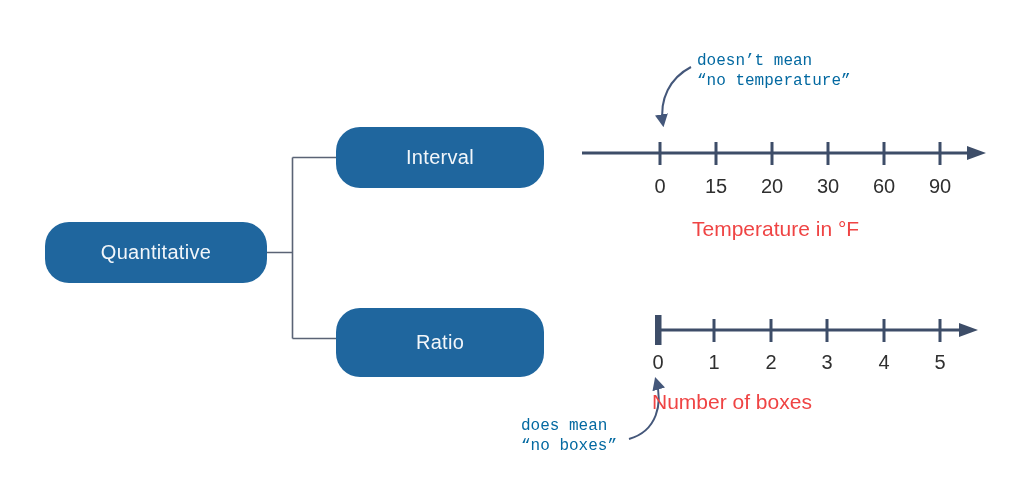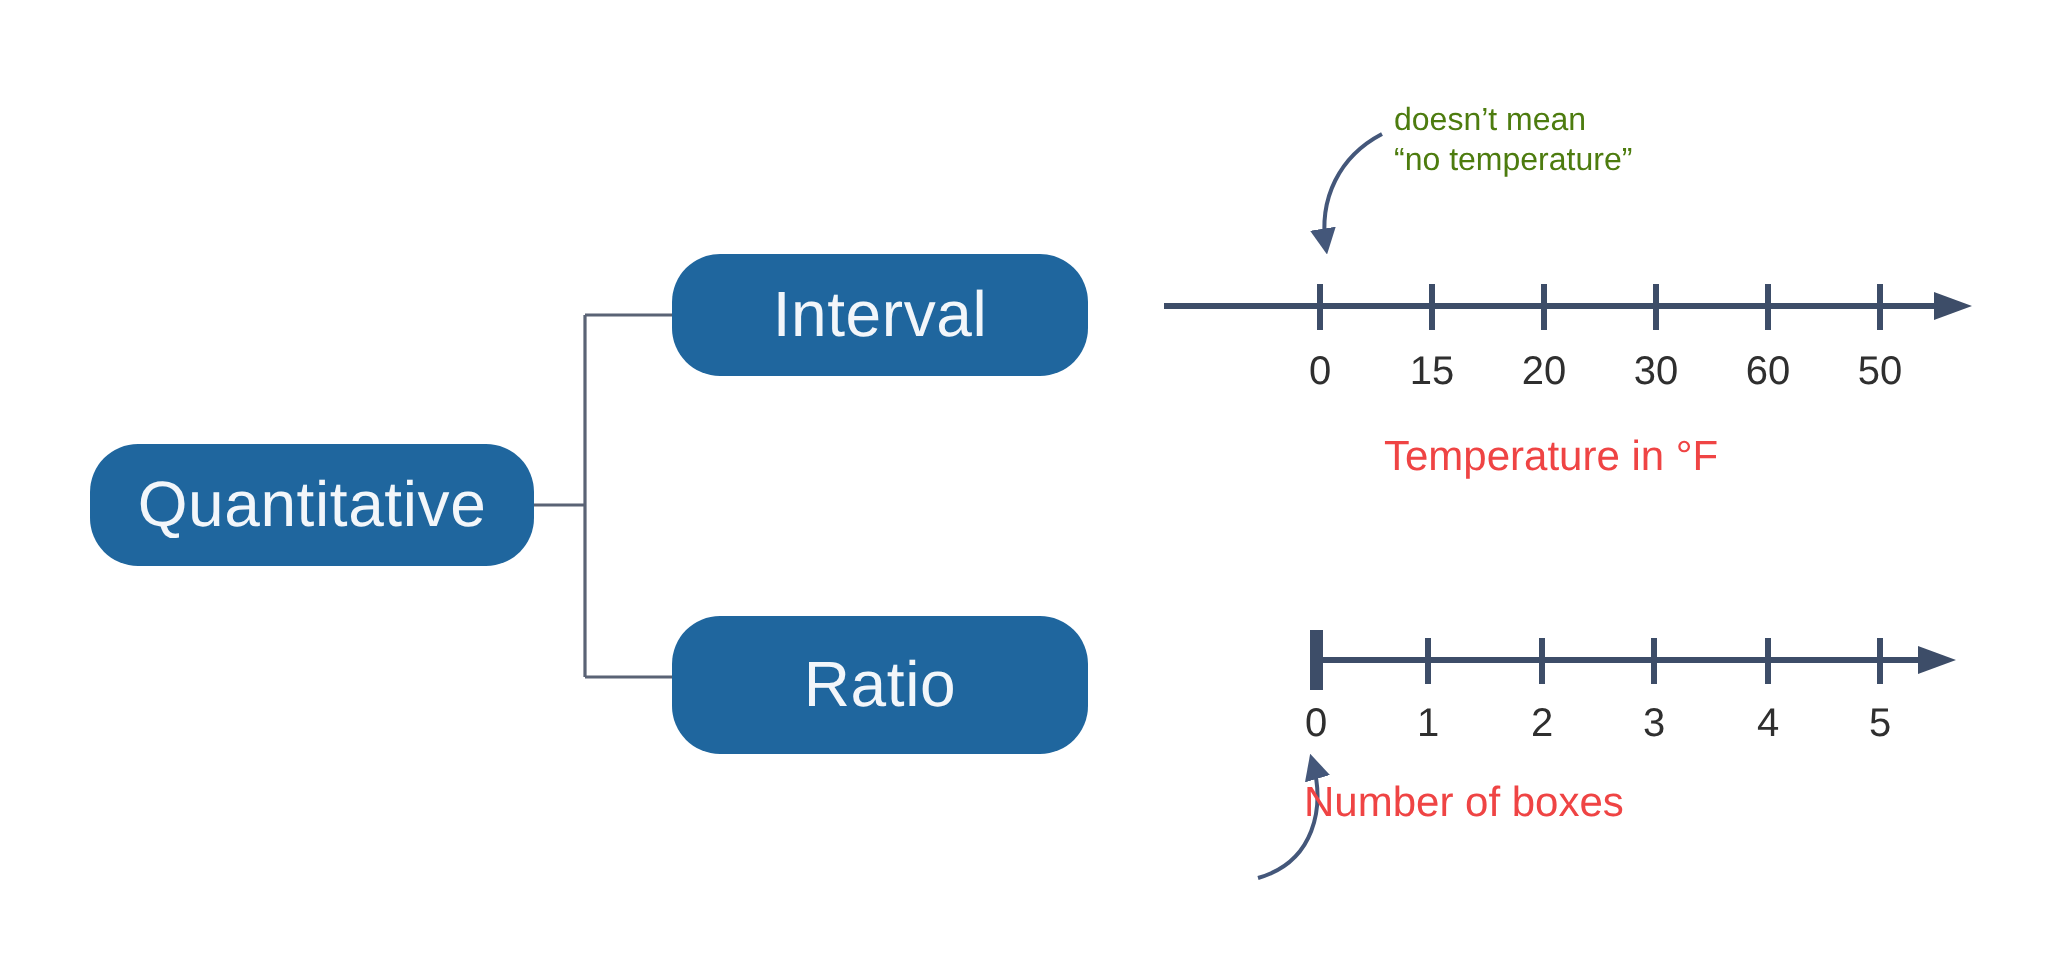--- a/index.html
+++ b/index.html
@@ -4,38 +4,38 @@
 <style>
   html,body{margin:0;padding:0;background:#ffffff;}
   .stage{
     position:relative;width:1024px;height:484px;background:#ffffff;
     font-family:"Liberation Sans", sans-serif;overflow:hidden;
   }
   .lines{position:absolute;left:0;top:0;}
   .node{
     position:absolute;background:#1f669e;border-radius:24px;
     display:flex;align-items:center;justify-content:center;
-    color:#f2f6fa;font-size:32px;letter-spacing:0.3px;
+    color:#f2f6fa;font-size:20px;letter-spacing:0.3px;
   }
   .node-quantitative{left:45px;top:222px;width:222px;height:61px;}
   .node-interval{left:336px;top:127px;width:208px;height:61px;}
   .node-ratio{left:336px;top:308px;width:208px;height:69px;}
   .tick-label{
     position:absolute;width:44px;text-align:center;
     font-size:20px;color:#2f2f2f;
   }
   .t-top{top:175px;}
   .t-bot{top:351px;}
   .axis-label{
     position:absolute;text-align:left;font-size:21px;color:#ef4444;
   }
   .axis-label-temp{left:692px;top:217px;width:281px;}
   .axis-label-boxes{left:652px;top:390px;width:276px;}
   .annotation{
-    position:absolute;font-size:16px;line-height:20px;color:#4d7c0f;
+    position:absolute;font-size:16px;line-height:20px;color:#0369a1;font-family:Liberation Mono, monospace;
   }
   .annotation-top{left:697px;top:51px;}
   .annotation-bottom{left:521px;top:416px;}
   .annotation span{display:block;}
 </style>
 </head>
 <body>
 
 <div class="stage">
 
@@ -82,30 +82,34 @@
   </div>
   <div class="node node-ratio">
     <span>Ratio</span>
   </div>
 
   <span class="tick-label t-top" style="left:638px">0</span>
   <span class="tick-label t-top" style="left:694px">15</span>
   <span class="tick-label t-top" style="left:750px">20</span>
   <span class="tick-label t-top" style="left:806px">30</span>
   <span class="tick-label t-top" style="left:862px">60</span>
-  <span class="tick-label t-top" style="left:918px">50</span>
+  <span class="tick-label t-top" style="left:918px">90</span>
 
   <span class="tick-label t-bot" style="left:636px">0</span>
   <span class="tick-label t-bot" style="left:692px">1</span>
   <span class="tick-label t-bot" style="left:749px">2</span>
   <span class="tick-label t-bot" style="left:805px">3</span>
   <span class="tick-label t-bot" style="left:862px">4</span>
   <span class="tick-label t-bot" style="left:918px">5</span>
 
   <div class="axis-label axis-label-temp">Temperature in °F</div>
   <div class="axis-label axis-label-boxes">Number of boxes</div>
 
   <div class="annotation annotation-top">
     <span>doesn’t mean</span>
     <span>“no temperature”</span>
   </div>
+  <div class="annotation annotation-bottom">
+    <span>does mean</span>
+    <span>“no boxes”</span>
+  </div>
 
 </div>
 
 </body></html>

